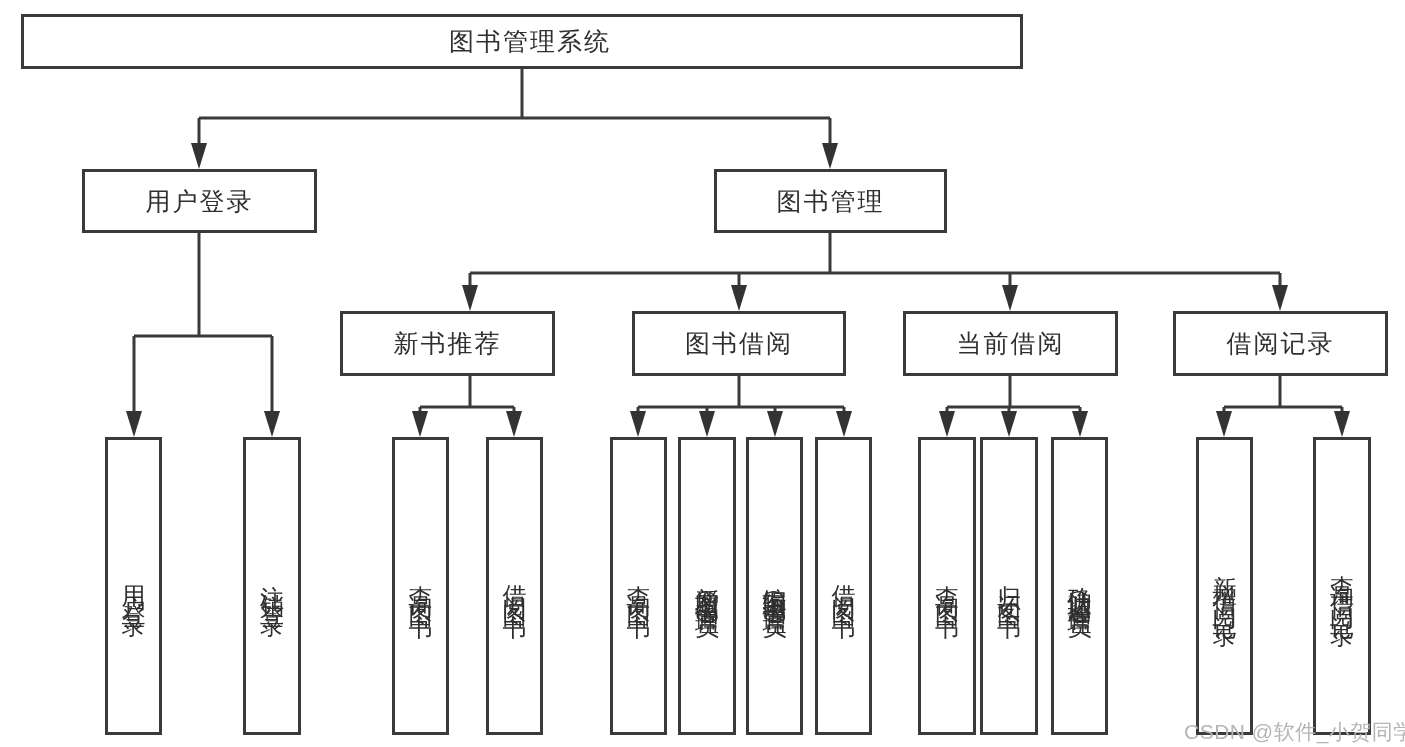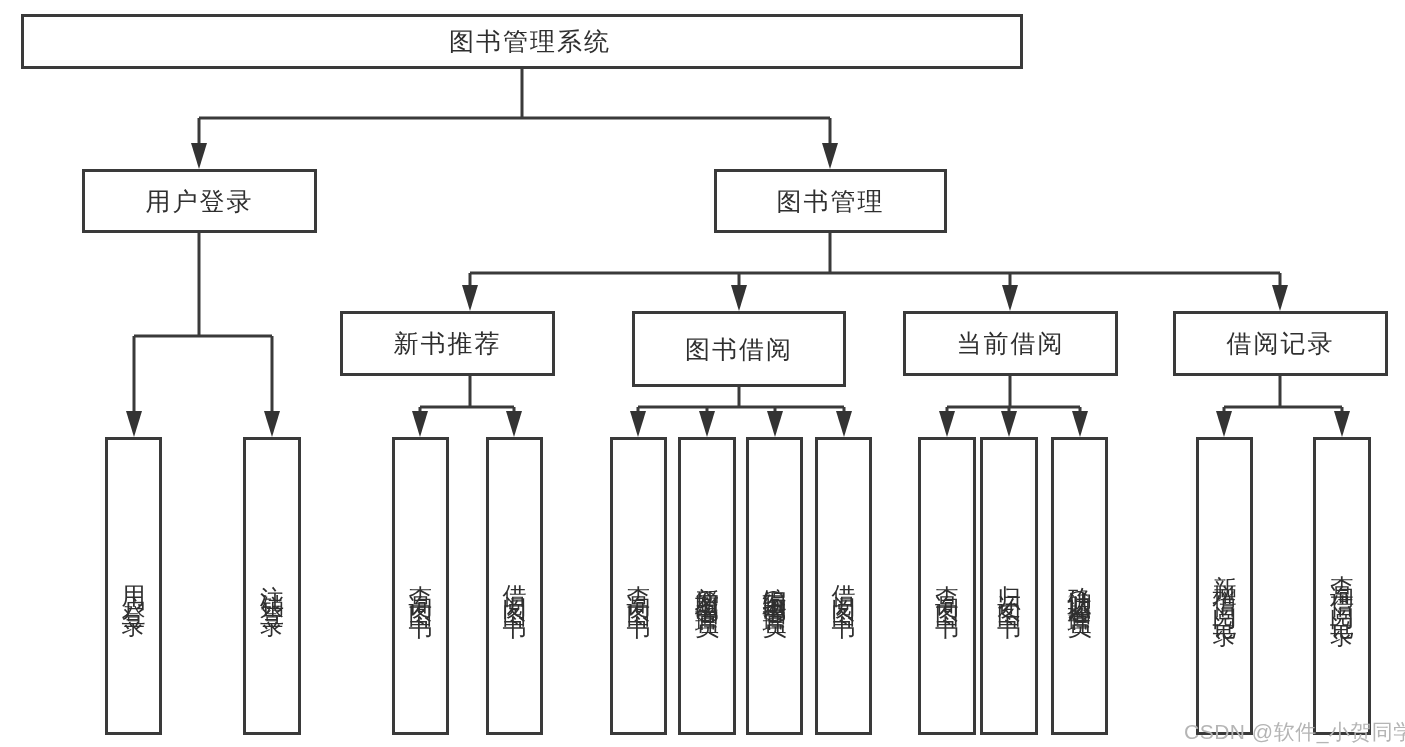--- a/index.html
+++ b/index.html
@@ -103,21 +103,21 @@
     <polygon class="ahead" points="1216,411 1232,411 1224,437"></polygon>
     <polygon class="ahead" points="1334,411 1350,411 1342,437"></polygon>
   </svg>
 
   <div class="box h" style="left:21px; top:14px; width:1002px; height:55px;padding-left:16px;">图书管理系统</div>
 
   <div class="box h" style="left:82px; top:169px; width:235px; height:64px;">用户登录</div>
   <div class="box h" style="left:714px; top:169px; width:233px; height:64px;">图书管理</div>
 
   <div class="box h" style="left:340px; top:311px; width:215px; height:65px;">新书推荐</div>
-  <div class="box h" style="left:632px; top:311px; width:214px; height:76px;">图书借阅</div>
+  <div class="box h" style="left:632px; top:311px; width:214px; height:65px;">图书借阅</div>
   <div class="box h" style="left:903px; top:311px; width:215px; height:65px;">当前借阅</div>
   <div class="box h" style="left:1173px; top:311px; width:215px; height:65px;">借阅记录</div>
 
   <div class="box v" style="left:105px; top:437px; width:57px; height:298px;">用户登录</div>
   <div class="box v" style="left:243px; top:437px; width:58px; height:298px;">注销登录</div>
 
   <div class="box v" style="left:392px; top:437px; width:57px; height:298px;">查询图书</div>
   <div class="box v" style="left:486px; top:437px; width:57px; height:298px;">借阅图书</div>
 
   <div class="box v" style="left:610px; top:437px; width:57px; height:298px;">查询图书</div>

